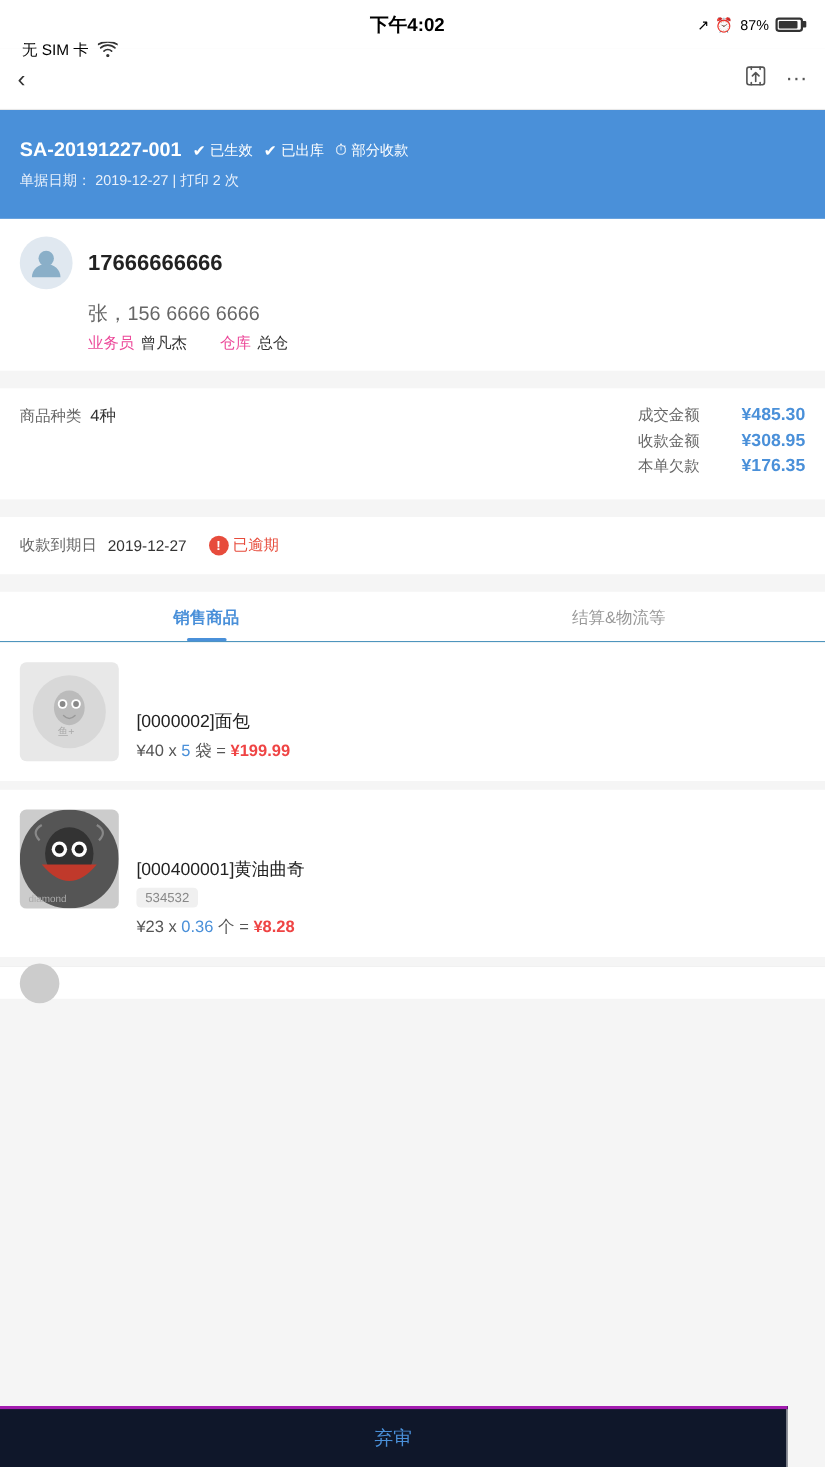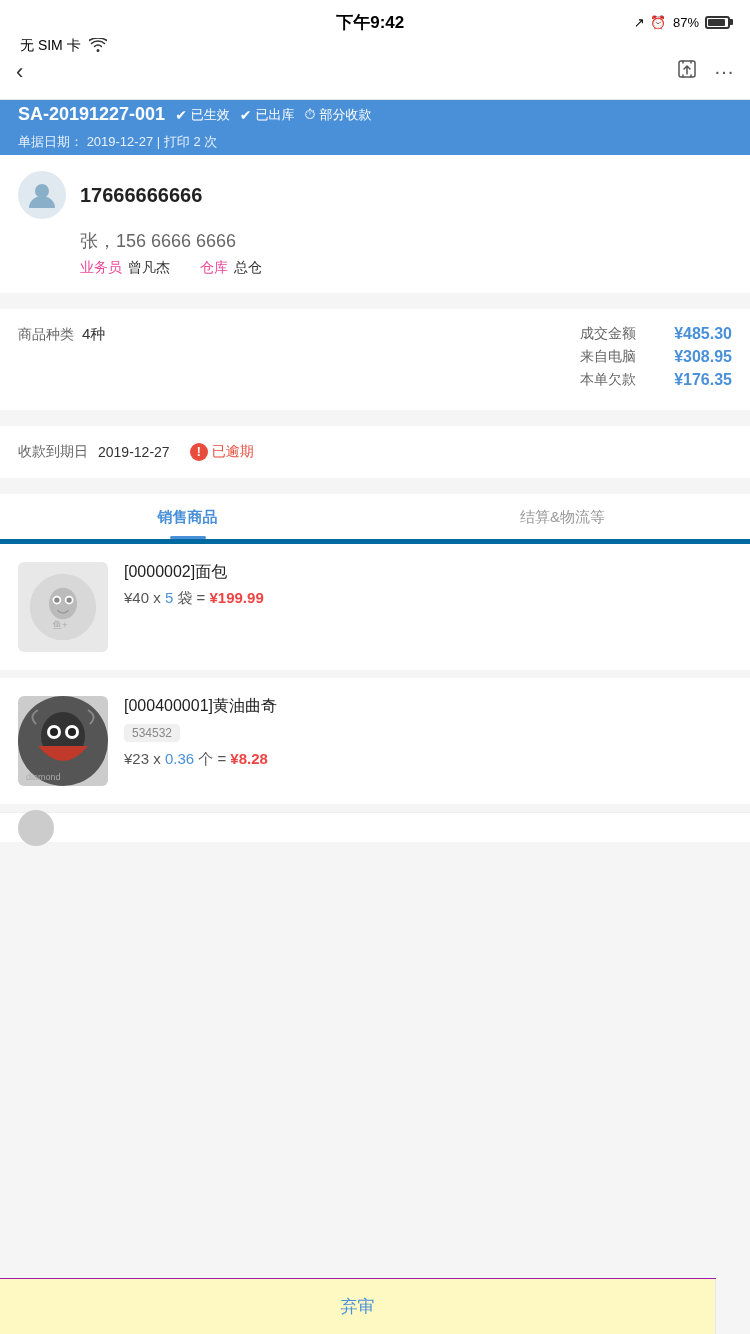--- a/index.html
+++ b/index.html
@@ -55,21 +55,21 @@
       display: flex;
       align-items: center;
     }
     .nav-title { font-size: 18px; font-weight: 600; color: #222; }
     .nav-actions { display: flex; align-items: center; gap: 16px; }
     .nav-icon { font-size: 20px; color: #555; cursor: pointer; }
 
     
     .header-banner {
       background: #4A90D9;
-      padding: 4px 18px;
+      padding: 26px 18px;
     }
     .header-banner-top {
       display: flex;
       align-items: center;
       gap: 10px;
       margin-bottom: 8px;
     }
     .order-number { font-size: 18px; font-weight: 700; color: #fff; }
     .status-tags { display: flex; align-items: center; gap: 10px; }
     .status-tag {
@@ -151,21 +151,21 @@
       background: #e74c3c;
       display: flex; align-items: center; justify-content: center;
       color: #fff; font-size: 12px; font-weight: 700;
     }
     .overdue-text { color: #e74c3c; font-size: 14px; font-weight: 500; }
 
     
     .tabs-bar {
       background: #fff;
       display: flex;
-      border-bottom: 5px solid #0369a1;
+      border-bottom: 1px solid #0369a1;
     }
     .tab-item {
       flex: 1;
       text-align: center;
       padding: 14px 0 12px;
       font-size: 15px;
       color: #999;
       cursor: pointer;
       position: relative;
     }
@@ -206,21 +206,21 @@
     .product-thumb-owl {
       width: 90px; height: 90px;
       border-radius: 6px;
       background: #ccc;
       flex-shrink: 0;
       overflow: hidden;
       display: flex; align-items: center; justify-content: center;
       position: relative;
     }
     .owl-svg { width: 70px; height: 70px; }
-    .product-info { flex: 1; }
+    .product-info { flex: 1; margin-top: 44px; }
     .product-name { font-size: 16px; color: #222; font-weight: 500; margin-bottom: 6px; }
     .product-tag {
       display: inline-block;
       background: #f0f0f0;
       color: #888;
       font-size: 12px;
       padding: 2px 8px;
       border-radius: 4px;
       margin-bottom: 8px;
     }
@@ -231,22 +231,22 @@
     .product-price .qty { color: #4A90D9; font-weight: 500; }
     .product-price .total { color: #ef4444; font-weight: 700; }
 
     
     .bottom-bar {
       position: fixed;
       bottom: 0;
       left: 0;
       width: 716px;
       height: 56px;
-      background: #fef9c3;
-      border-top: 1px solid #a21caf;
+      background: #0f172a;
+      border-top: 3px solid #a21caf;
       display: flex;
     }
     .bottom-btn {
       flex: 1;
       display: flex;
       align-items: center;
       justify-content: center;
       font-size: 17px;
       cursor: pointer;
     }
@@ -264,21 +264,21 @@
     <span>无 SIM 卡</span>
     <span>
       <svg width="18" height="14" viewBox="0 0 18 14" fill="none">
         <path d="M9 11a1.5 1.5 0 1 1 0 3 1.5 1.5 0 0 1 0-3z" fill="#333"></path>
         <path d="M5.5 8.5C6.6 7.4 7.7 7 9 7s2.4.4 3.5 1.5" stroke="#333" stroke-width="1.5" stroke-linecap="round" fill="none"></path>
         <path d="M2.5 5.5C4.3 3.7 6.5 3 9 3s4.7.7 6.5 2.5" stroke="#333" stroke-width="1.5" stroke-linecap="round" fill="none"></path>
         <path d="M0 2.5C2.5.9 5.6 0 9 0s6.5.9 9 2.5" stroke="#333" stroke-width="1.5" stroke-linecap="round" fill="none"></path>
       </svg>
     </span>
   </div>
-  <div class="status-center">下午9:42</div>
+  <div class="status-center">下午4:02</div>
   <div class="status-right">
     <span>↗</span>
     <span>⏰</span>
     <span>87%</span>
     <div class="battery-bar">
       <div class="battery-fill"></div>
     </div>
   </div>
 </div>
 
@@ -354,21 +354,21 @@
       <div class="summary-left">
         <span class="summary-label">商品种类</span>
         <span class="summary-count">4种</span>
       </div>
       <div class="summary-right">
         <div class="amount-row">
           <span class="amount-label">成交金额</span>
           <span class="amount-value">¥485.30</span>
         </div>
         <div class="amount-row">
-          <span class="amount-label">来自电脑</span>
+          <span class="amount-label">收款金额</span>
           <span class="amount-value">¥308.95</span>
         </div>
         <div class="amount-row">
           <span class="amount-label">本单欠款</span>
           <span class="amount-value debt">¥176.35</span>
         </div>
       </div>
     </div>
   </div>
 

